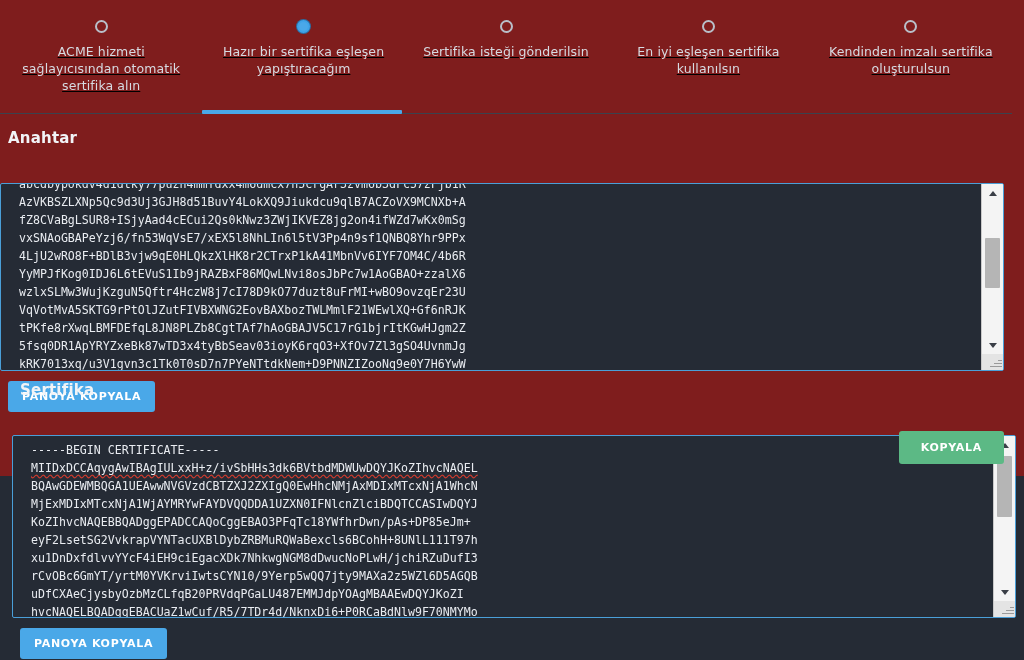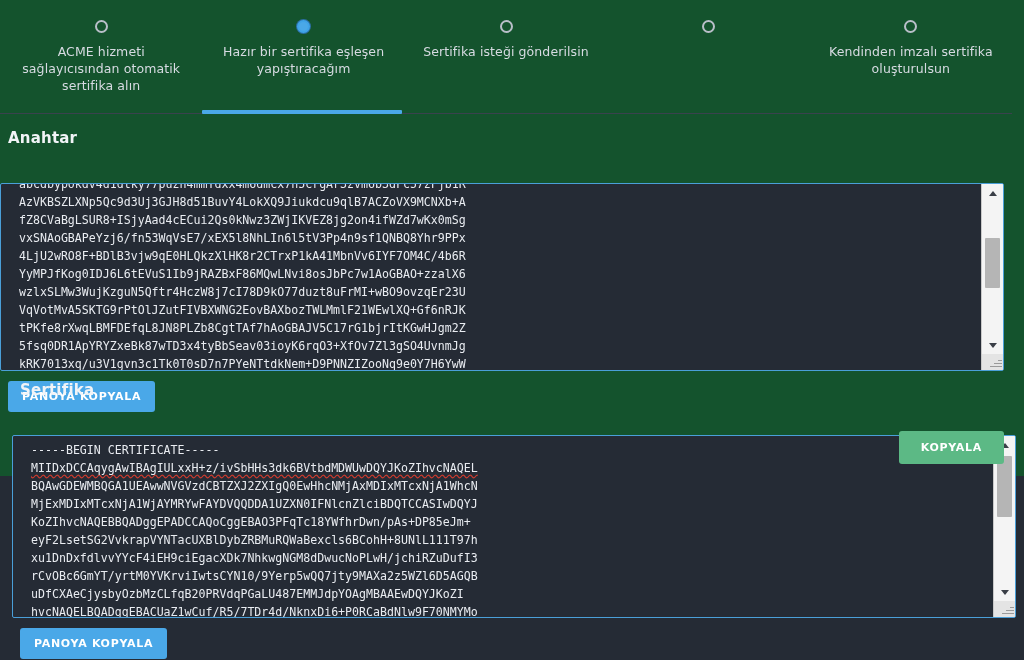--- a/index.html
+++ b/index.html
@@ -9,21 +9,22 @@
     width: 1024px;
     height: 660px;
     overflow: hidden;
     background: #252b35;
     font-family: "DejaVu Sans", "Liberation Sans", sans-serif;
   }
   #app {
     position: relative;
     width: 1024px;
     height: 476px;
-    background: #14532d;
+    background: #7f1d1d;
+    text-decoration: underline;
   }
 
   
   .stepper {
     position: relative;
     display: flex;
     width: 1012px;
     margin: 0 0 0 0;
     padding: 14px 0 0 0;
     height: 110px;
@@ -199,20 +200,22 @@
 yapıştıracağım</div>
     </div>
 
     <div class="step">
       <span class="step-radio"></span>
       <div class="step-label">Sertifika isteği gönderilsin</div>
     </div>
 
     <div class="step">
       <span class="step-radio"></span>
+      <div class="step-label">En iyi eşleşen sertifika
+kullanılsın</div>
     </div>
 
     <div class="step">
       <span class="step-radio"></span>
       <div class="step-label">Kendinden imzalı sertifika
 oluşturulsun</div>
     </div>
 
     <div class="stepper-rule"></div>
     <div class="stepper-underline"></div>

